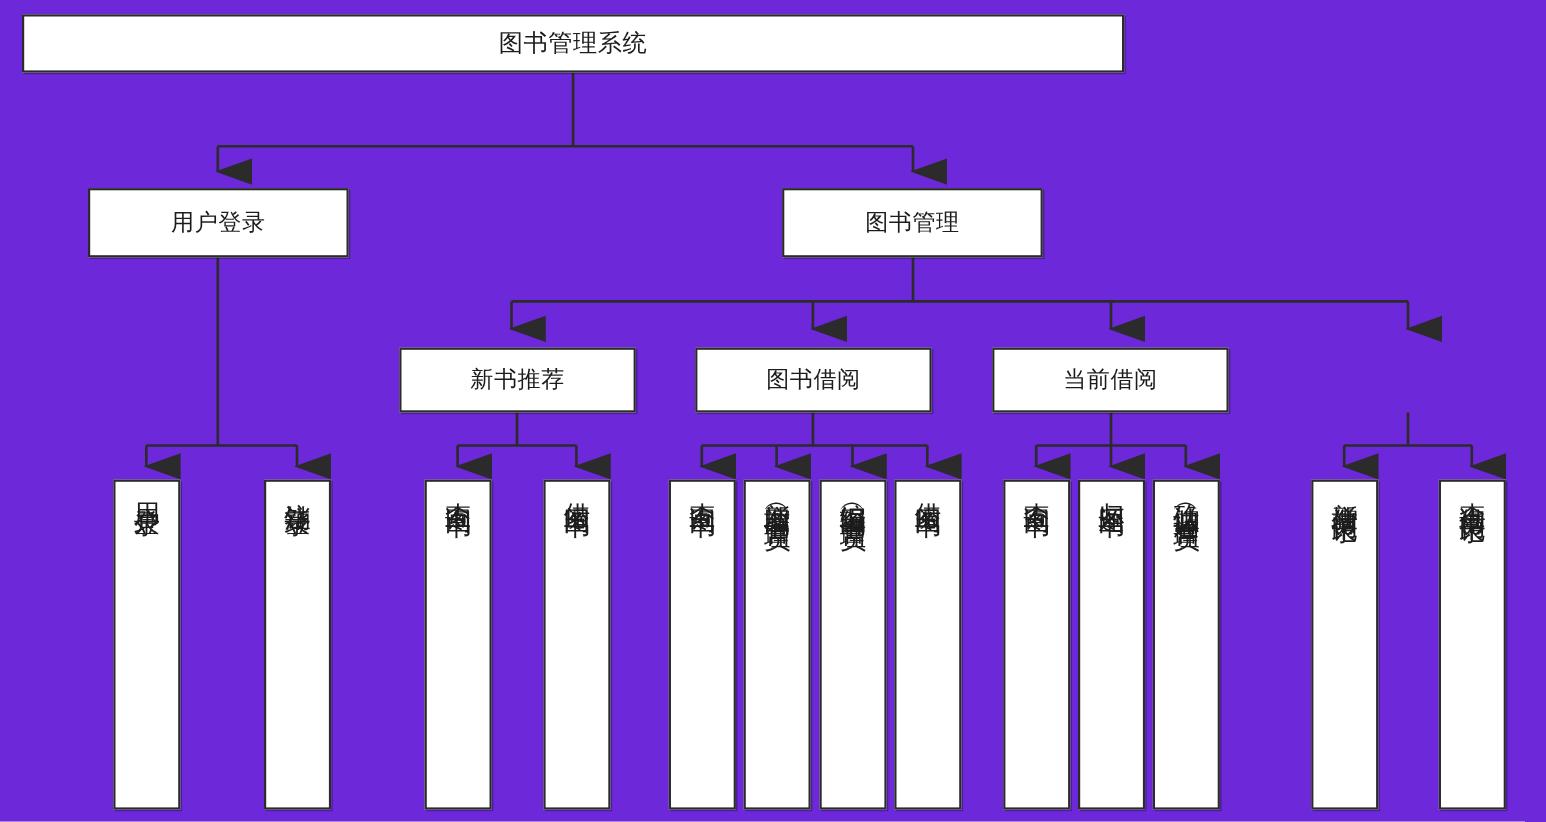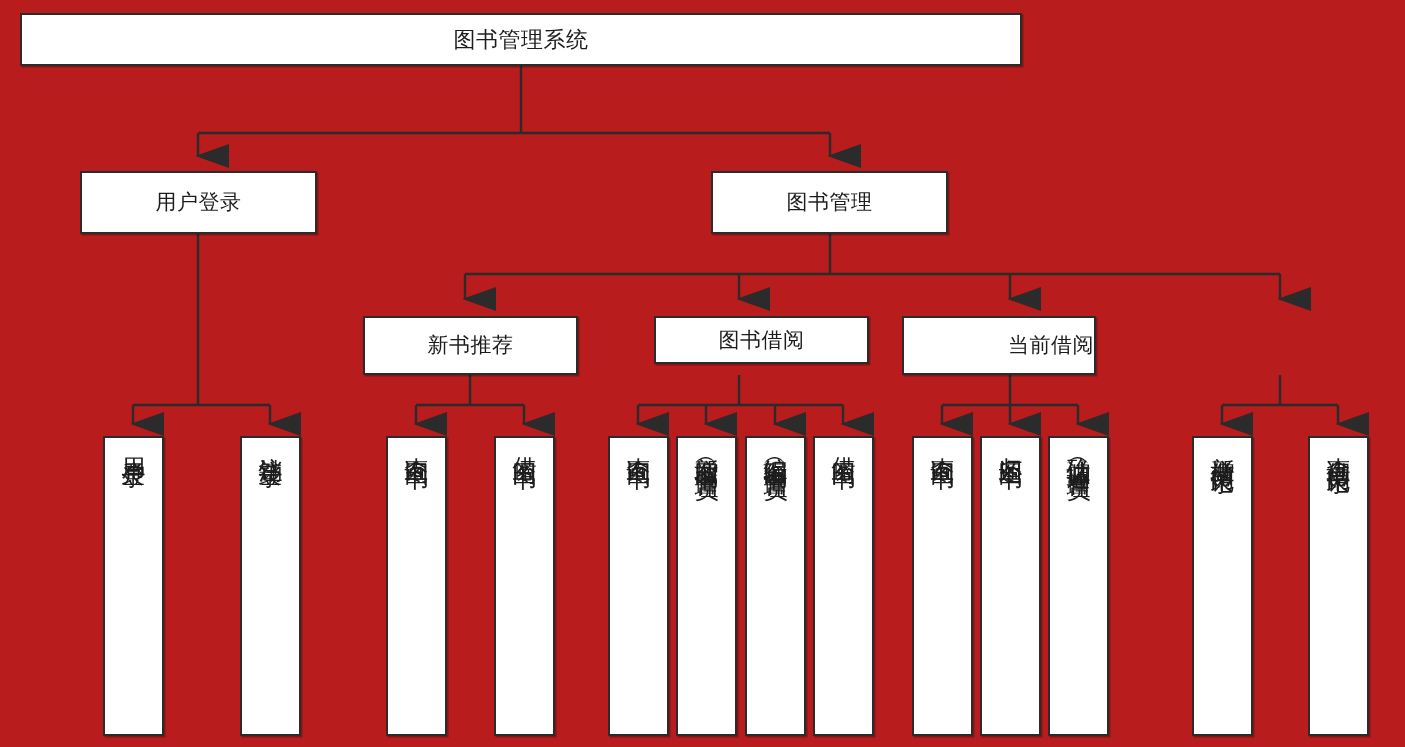--- a/index.html
+++ b/index.html
@@ -8,21 +8,21 @@
     padding: 0;
     background: #ffffff;
   }
   body {
     font-family: "DejaVu Sans", "Liberation Sans", sans-serif;
   }
   #diagram-root {
     position: relative;
     width: 1405px;
     height: 747px;
-    background: #b91c1c;
+    background: #6d28d9;
     overflow: hidden;
   }
   svg.edges {
     position: absolute;
     left: 0;
     top: 0;
     width: 1405px;
     height: 747px;
     pointer-events: none;
   }
@@ -139,24 +139,24 @@
   <div class="node h" style="left:80px; top:171px; width:237px; height:63px;">
     <span class="label">用户登录</span>
   </div>
   <div class="node h" style="left:711px; top:171px; width:237px; height:63px;">
     <span class="label">图书管理</span>
   </div>
 
   <div class="node h" style="left:363px; top:316px; width:215px; height:59px;">
     <span class="label">新书推荐</span>
   </div>
-  <div class="node h" style="left:632px; top:316px; width:215px; height:48px;margin-left:22px;">
+  <div class="node h" style="left:632px; top:316px; width:215px; height:59px;">
     <span class="label">图书借阅</span>
   </div>
-  <div class="node h" style="left:902px; top:316px; width:194px; height:59px;justify-content:flex-end;">
+  <div class="node h" style="left:902px; top:316px; width:215px; height:59px;">
     <span class="label">当前借阅</span>
   </div>
 
   <div class="node v" style="left:103px; top:436px; width:61px; height:300px;">
     <span class="label">用户登录</span>
   </div>
   <div class="node v" style="left:240px; top:436px; width:61px; height:300px;">
     <span class="label">注销登录</span>
   </div>
 

